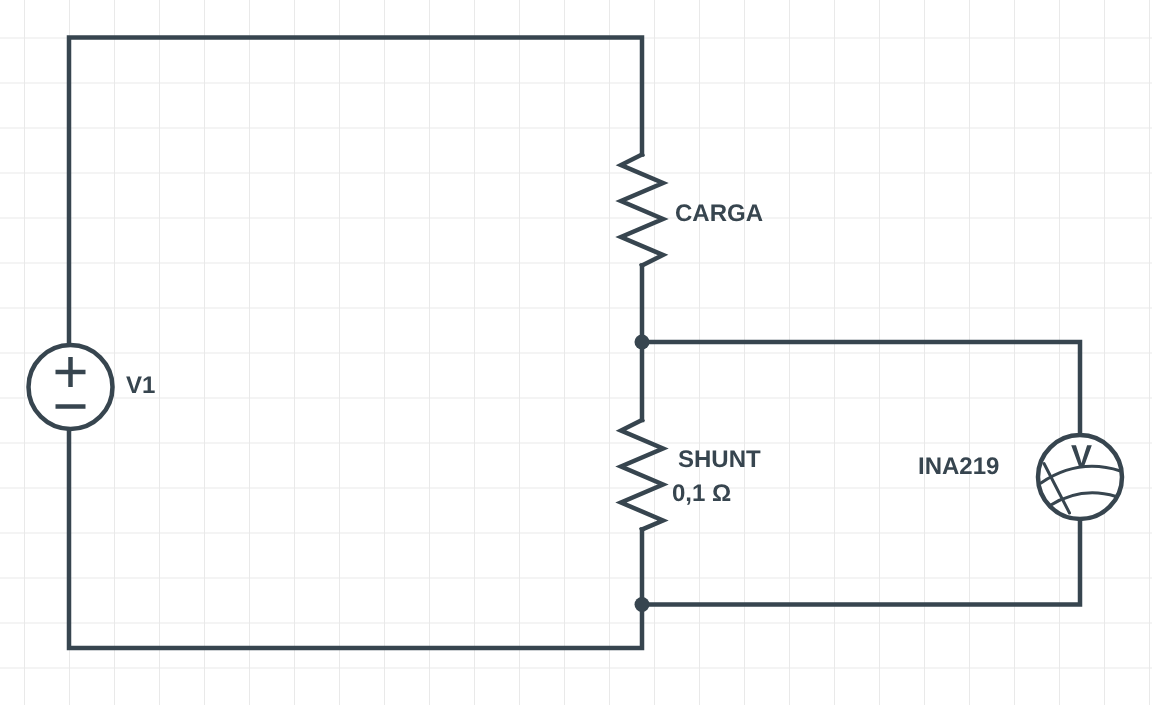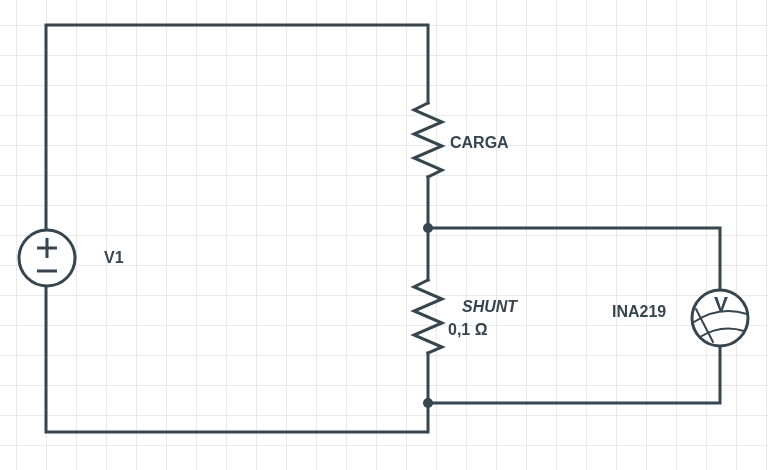--- a/index.html
+++ b/index.html
@@ -60,23 +60,23 @@
   }
   .label {
     position: absolute;
     color: #37454f;
     font-size: 16px;
     font-weight: bold;
     line-height: 16px;
     white-space: nowrap;
     user-select: none;
   }
-  .label-v1     { left: 84px;  top: 250px; margin-left: 20px; }
+  .label-v1     { left: 84px;  top: 250px; }
   .label-carga  { left: 450px; top: 135px; }
-  .label-shunt  { left: 462px; top: 299px; font-style: italic; }
+  .label-shunt  { left: 452px; top: 299px; }
   .label-shunt-value { left: 448px; top: 322px; text-align: right; }
   .label-ina219 { left: 612px; top: 304px; }
 </style>
 </head>
 <body>
 
 <div class="canvas">
 
   <svg class="schematic-svg" width="768" height="470" viewBox="0 0 768 470">
 

